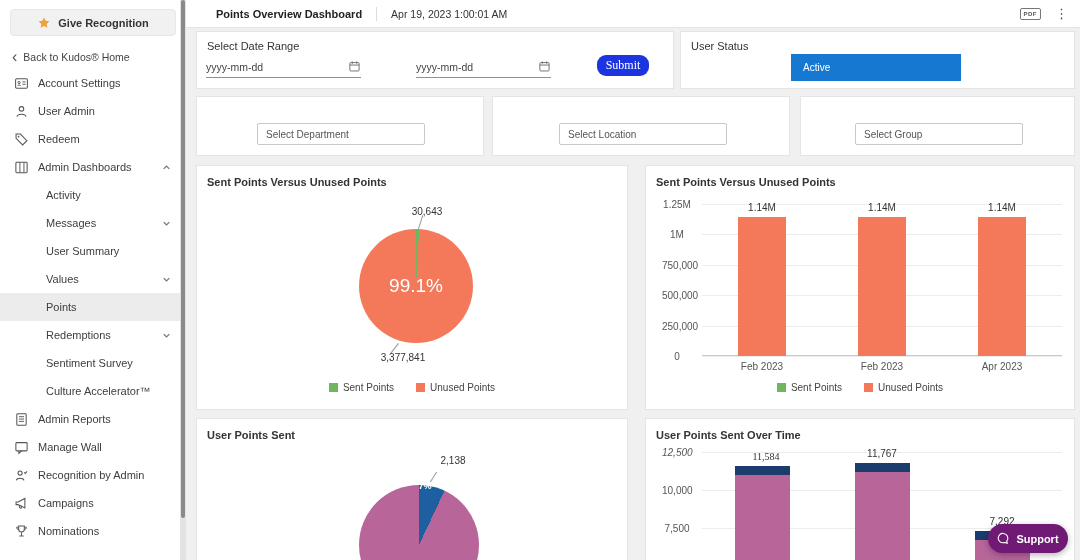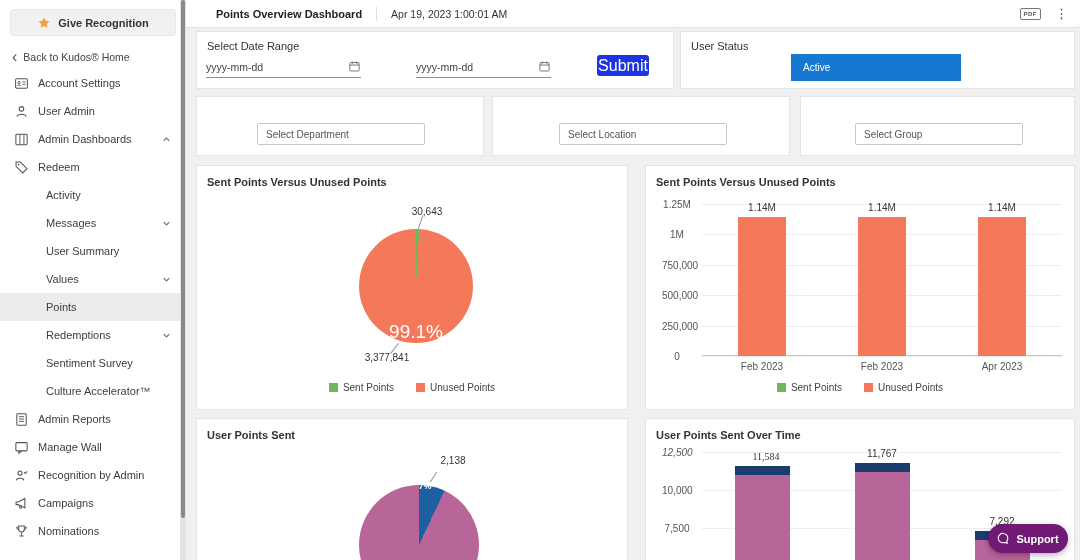--- a/index.html
+++ b/index.html
@@ -29,26 +29,26 @@
 .tb-time{font-size:10.5px;color:#333}
 .tb-right{margin-left:auto;display:flex;align-items:center;gap:14px}
 .pdf{font-size:6px;letter-spacing:.5px;border:1px solid #777;border-radius:2px;padding:2px 3px;color:#555;cursor:pointer;font-weight:bold}
 .dots{font-size:13px;color:#444;cursor:pointer}
 
 .card{position:absolute;background:#fff;border:1px solid #e4e4e4}
 .card-label{position:absolute;left:10px;top:8px;font-size:11px;color:#333}
 .date-input{position:absolute;display:flex;align-items:center;border-bottom:1px solid #8f8f8f;height:22px}
 .date-input input{border:none;outline:none;flex:1;font-size:10.5px;color:#333;font-family:inherit;background:transparent;min-width:0}
 .date-input input::placeholder{color:#444}
-.btn-submit{position:absolute;color:#fff;border:none;border-radius:3px;font-size:16px;font-family:Liberation Sans, sans-serif;cursor:pointer}
+.btn-submit{position:absolute;color:#fff;border:none;border-radius:9px;font-size:12px;font-family:Liberation Serif, serif;cursor:pointer}
 .btn-active{position:absolute;color:#fff;font-size:10px;display:flex;align-items:center;padding:0 12px;cursor:pointer}
 .sel-box{position:absolute;height:22px;border:1px solid #c9c9c9;border-radius:2px;display:flex;align-items:center;padding:0 8px;font-size:10px;color:#555;cursor:pointer;background:#fff;min-width:168px}
 
 .chart-title{position:absolute;left:10px;top:10px;font-size:11px;font-weight:bold;color:#333}
-.pie{position:absolute;border-radius:50%;display:flex;align-items:flex-end;justify-content:center}
+.pie{position:absolute;border-radius:50%;display:flex;align-items:center;justify-content:center}
 .pie-center{font-size:19px;color:#fff}
 .slice-pct{position:absolute;font-size:9px;font-weight:bold;color:#fff;text-align:center}
 .callout{position:absolute;font-size:10px;color:#333;text-align:center}
 .cline{position:absolute;width:1px;background:#999}
 .legend{position:absolute;left:0;right:0;display:flex;justify-content:center;gap:22px;font-size:10px;color:#444;align-items:center}
 .lg-item{display:flex;align-items:center;gap:5px}
 .sq{width:9px;height:9px;display:inline-block}
 .ygut{position:absolute}
 .ytick{position:absolute;right:4px;width:30px;text-align:center;font-size:10px;color:#555}
 .plot{position:absolute;border-bottom:1px solid #c9c9c9}
@@ -141,32 +141,32 @@
         <span>Account Settings</span>
       </div>
       <div class="srow">
         <svg class="ic">
             <use href="#i-user"></use>
           </svg>
         <span>User Admin</span>
       </div>
       <div class="srow">
         <svg class="ic">
+            <use href="#i-tag"></use>
+          </svg>
+        <span>Redeem</span>
+      </div>
+      <div class="srow">
+        <svg class="ic">
             <use href="#i-cols"></use>
           </svg>
         <span>Admin Dashboards</span>
         <svg class="ic chev up">
             <use href="#i-chev"></use>
           </svg>
-      </div>
-      <div class="srow">
-        <svg class="ic">
-            <use href="#i-tag"></use>
-          </svg>
-        <span>Redeem</span>
       </div>
       <div class="srow sub">
         <span>Activity</span>
       </div>
       <div class="srow sub">
         <span>Messages</span>
         <svg class="ic chev">
             <use href="#i-chev"></use>
           </svg>
       </div>
@@ -275,21 +275,21 @@
   </section>
 
   <section class="card" style="left:196px;top:165px;width:432px;height:245px">
     <div class="chart-title">Sent Points Versus Unused Points</div>
     <div class="pie" style="left: 162px; top: 63px; width: 114px; height: 114px; background: conic-gradient(rgb(114, 181, 95) 0deg, rgb(114, 181, 95) 3.24deg, rgb(244, 121, 91) 3.24deg, rgb(244, 121, 91) 360deg);">
       <span class="pie-center">99.1%</span>
     </div>
     <div class="cline" style="left:223px;top:49px;height:15px;transform:rotate(18deg)"></div>
     <span class="callout" style="left:200px;top:40px;width:60px">30,643</span>
     <div class="cline" style="left:197px;top:176px;height:13px;transform:rotate(38deg)"></div>
-    <span class="callout" style="left:160px;top:186px;width:60px">3,377,841</span>
+    <span class="callout" style="left:176px;top:186px;width:60px">3,377,841</span>
     <div class="legend" style="top:216px">
       <span class="lg-item">
           <span class="sq" style="background: rgb(114, 181, 95);"></span>
           <span>Sent Points</span>
         </span>
       <span class="lg-item">
           <span class="sq" style="background: rgb(244, 121, 91);"></span>
           <span>Unused Points</span>
         </span>
     </div>

